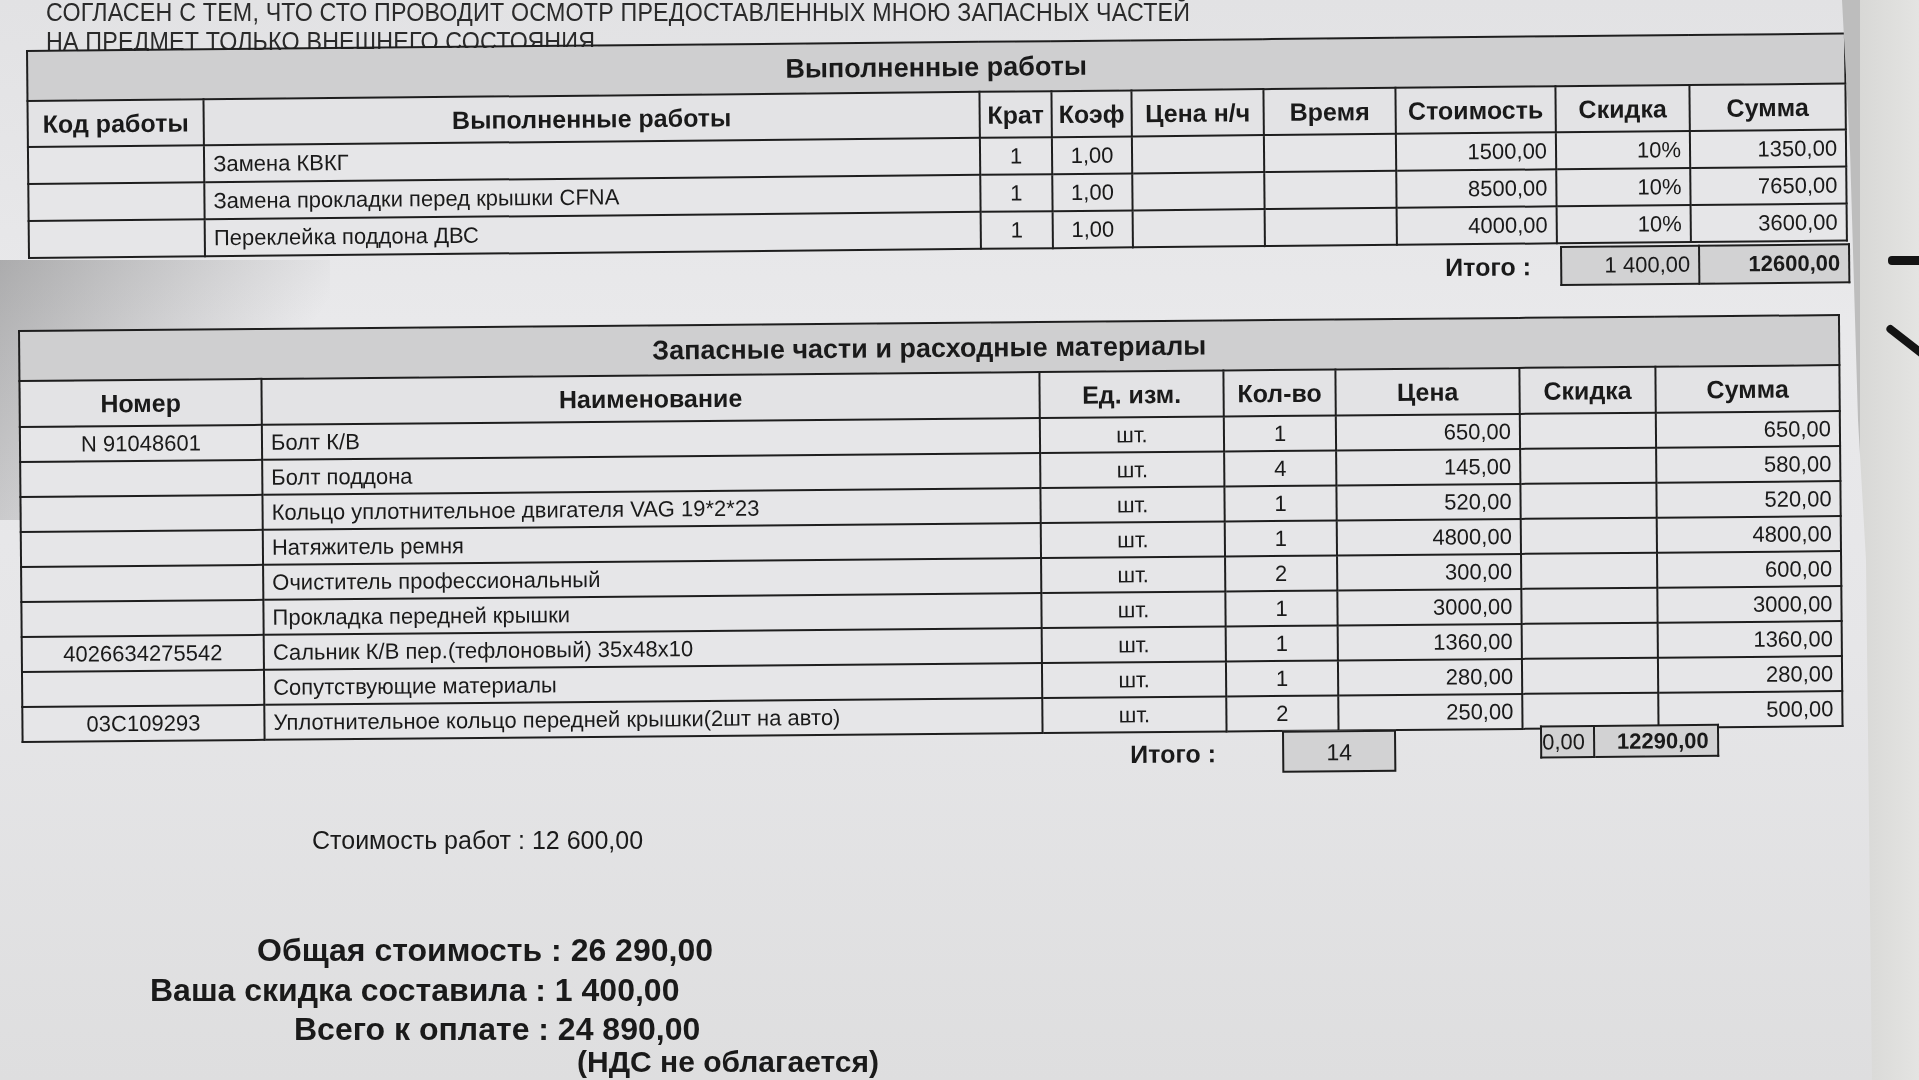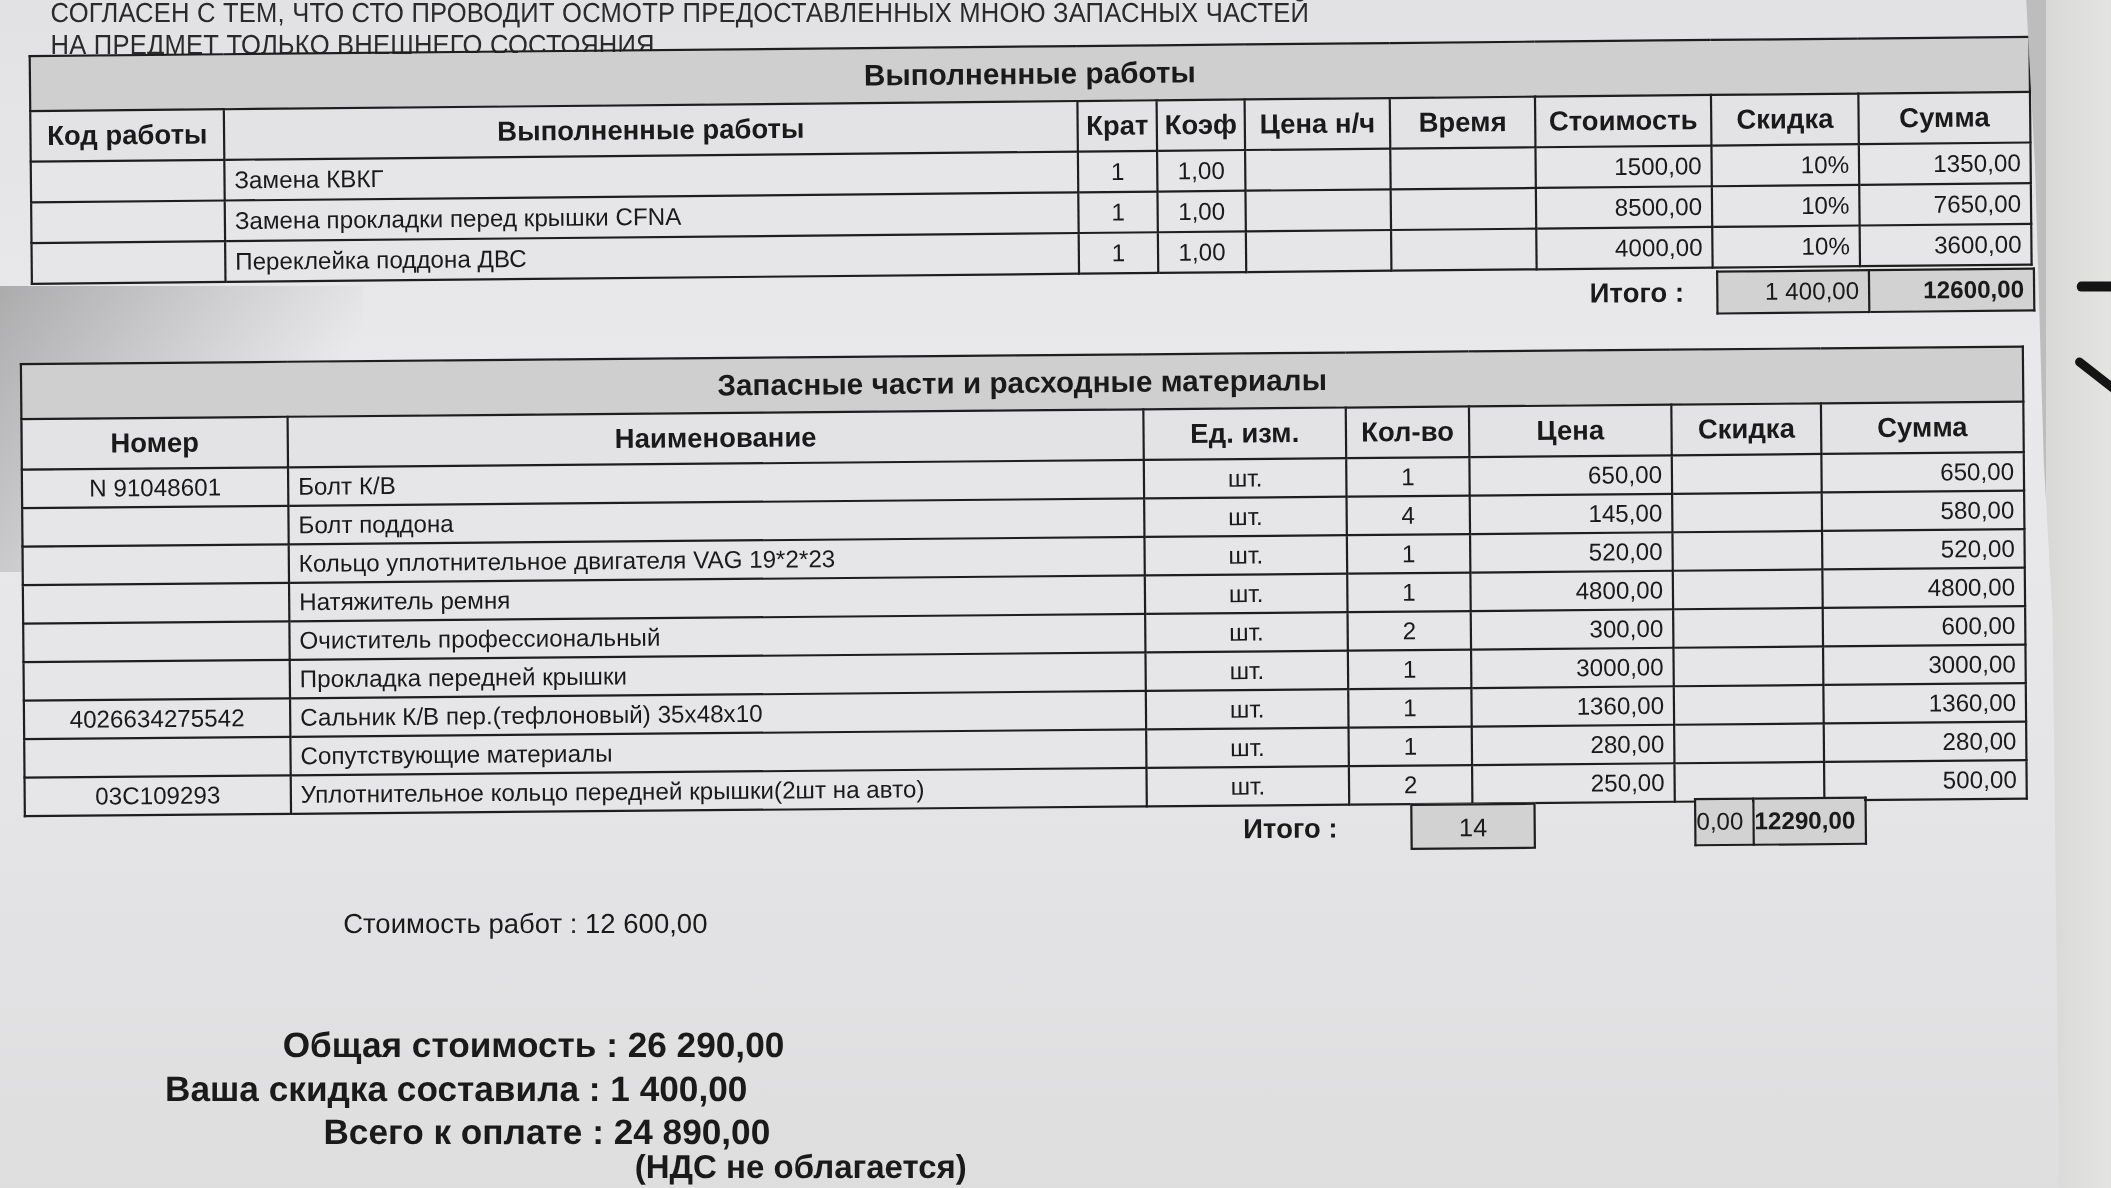--- a/index.html
+++ b/index.html
@@ -44,21 +44,21 @@
   .works-total { position: absolute; left: 1420px; top: 240px; transform: rotate(-0.55deg); transform-origin: left top; }
   .works-total .lbl { position: absolute; right: 382px; top: 6px; font-size: 25px; font-weight: bold; white-space: nowrap; }
   .works-total table { position: static; }
   .works-total td { font-size: 22px; height: 38px; background: #d2d2d3; text-align: right; padding-right: 8px; }
   .parts { left: 18px; top: 330px; width: 1820px; transform: rotate(-0.5deg); transform-origin: left top; }
   .parts .row td { height: 35px; }
   .parts-total { position: absolute; top: 732px; left: 1130px; transform: rotate(-0.5deg); transform-origin: left top; }
   .parts-total .lbl { position: absolute; left: 0; top: 8px; font-size: 25px; font-weight: bold; white-space: nowrap; }
   .parts-total .qty { position: absolute; left: 104px; top: 0; width: 114px; height: 42px; border: 2px solid #1e1e1e; background: #d2d2d3; text-align: center; font-size: 23px; line-height: 40px; margin-left: 48px; }
   .parts-total .sums { position: absolute; left: 410px; top: -3px; }
-  .parts-total .sums td { font-size: 22px; height: 42px; background: #d2d2d3; text-align: right; padding-right: 8px; }
+  .parts-total .sums td { font-size: 22px; height: 31px; background: #d2d2d3; text-align: right; padding-right: 8px; }
   .srow { position: absolute; white-space: nowrap; }
   .s-small { font-size: 25px; }
   .s-big { font-size: 32px; font-weight: bold; }
   .vat { position: absolute; left: 577px; top: 1045px; font-size: 30px; font-weight: bold; white-space: nowrap; text-align: right; }
 </style>
 </head>
 <body>
 
 <div class="desk"></div>
 <div class="cable" style="left:1888px; top:256px; width:40px; height:9px;"></div>
@@ -262,21 +262,21 @@
     <span class="lbl">Итого :</span>
     <div class="qty">14</div>
     <table class="sums">
       <colgroup>
           <col style="width:120px">
           <col style="width:188px">
         </colgroup>
       <tbody>
           <tr>
         <td>0,00</td>
-        <td style="font-weight:bold;">12290,00</td>
+        <td style="font-weight:bold;padding-left:22px;">12290,00</td>
       </tr>
     </tbody>
       </table>
   </div>
 
   <div class="srow s-small" style="left:312px; top:826px;text-align:center;">
     <span>Стоимость работ :</span>
     <span>12 600,00</span>
   </div>
   <div class="srow s-big" style="left:243px; top:932px;margin-left:14px;">

